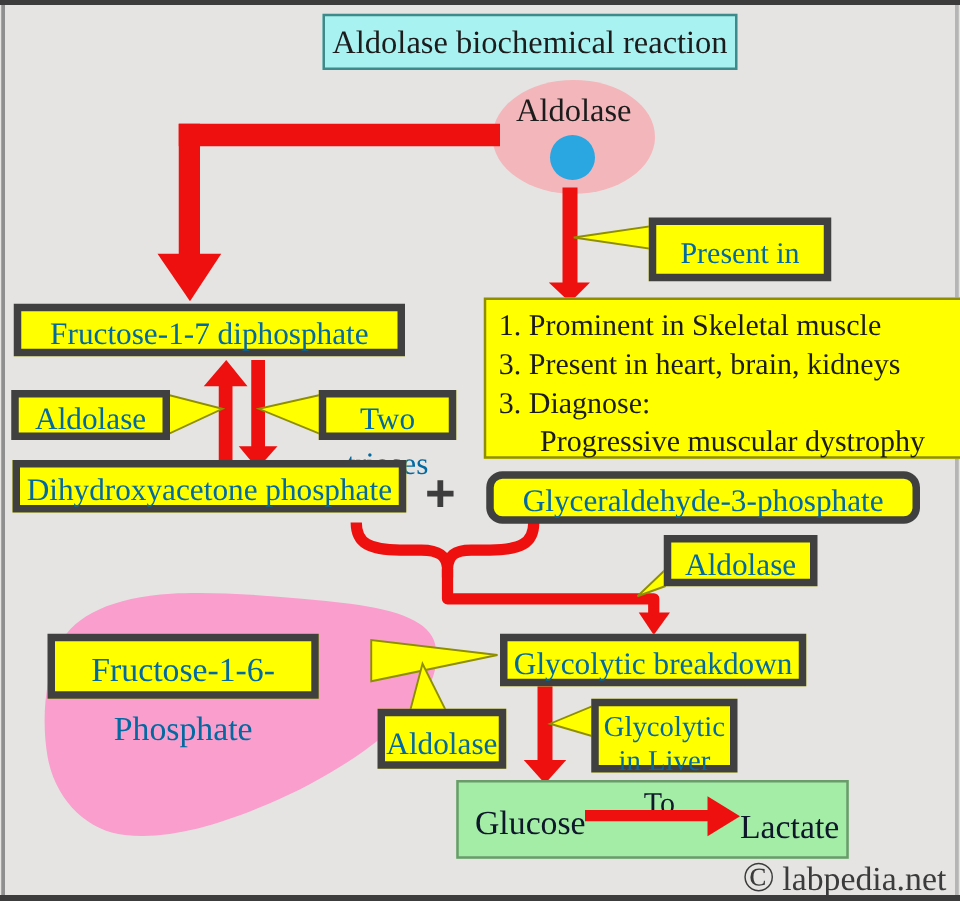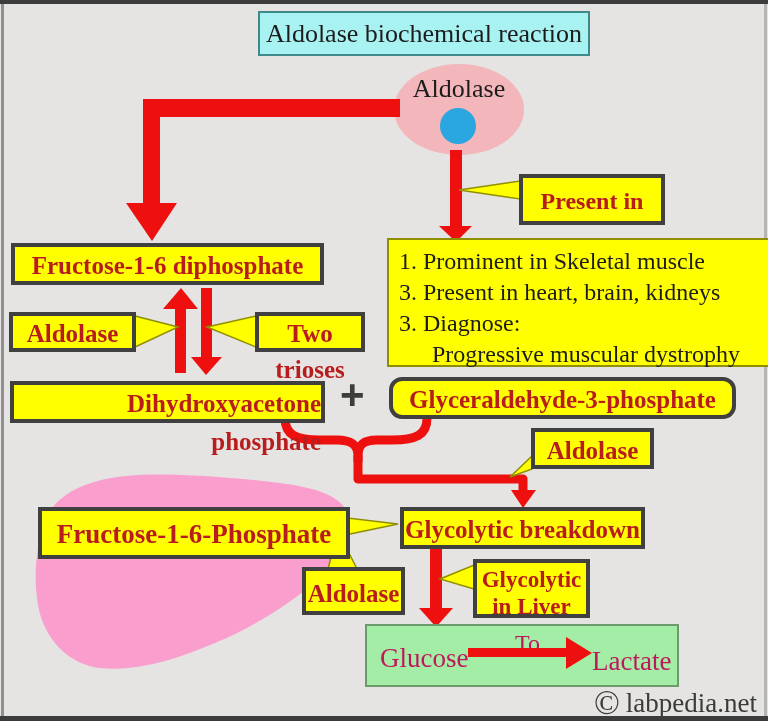--- a/index.html
+++ b/index.html
@@ -6,22 +6,22 @@
   .stage{
     position:relative;width:768px;height:721px;overflow:hidden;
     background:#e5e4e2;
     font-family:"Liberation Serif", serif;
     color:#1c1c1c;
   }
   .edge{position:absolute;}
   .svg-layer{position:absolute;left:0;top:0;pointer-events:none;}
   .ybox{
     position:absolute;box-sizing:border-box;
-    background:#ffff00;border:4px solid #404040;
-    text-align:center;color:#b91c1c;font-weight:bold;
+    background:#ffff00;border:6px solid #404040;
+    text-align:center;color:#0369a1;
   }
   .titlebox{
     position:absolute;box-sizing:border-box;
     background:#a9f2f2;border:2px solid #3e8989;
     text-align:center;font-size:26px;line-height:41px;margin-left:40px;
   }
   .ellipse{
     position:absolute;border-radius:50%;
     background:#f3b6ba;text-align:center;
   }
@@ -40,21 +40,21 @@
   .listbox .indent{padding-left:33px;}
   .plus{
     position:absolute;font-size:42px;font-weight:bold;color:#3d3d3d;
     font-family:"Liberation Sans", sans-serif;line-height:1;
   }
   .copyright{
     position:absolute;display:flex;align-items:center;gap:6px;color:#3b3b3b;
   }
   .copyright .sym{font-size:34px;line-height:1;}
   .copyright .site{font-size:27px;line-height:1;}
-  .gtext{position:absolute;font-size:27px;color:#be185d;}
+  .gtext{position:absolute;font-size:27px;color:#0f172a;}
 </style>
 </head>
 <body>
 
 <div class="stage">
 
   <div class="edge" style="left:0;top:0;width:768px;height:4px;background:#3c3c3c;"></div>
   <div class="edge" style="left:0;top:716px;width:768px;height:5px;background:#3c3c3c;"></div>
   <div class="edge" style="left:1px;top:4px;width:3px;height:712px;background:#8f8f8f;"></div>
   <div class="edge" style="left:764px;top:4px;width:3px;height:712px;background:#b5b5b5;"></div>
@@ -110,44 +110,44 @@
       <polygon points="520,181 520,199 459,190"></polygon>
       <polygon points="532,456 532,469 510,477"></polygon>
       <polygon points="297,512 297,545 398,524"></polygon>
       <polygon points="328,569 357,569 338,531"></polygon>
       <polygon points="474,565 474,589 440,579"></polygon>
     </g>
   </svg>
 
   <div class="titlebox" style="left:218px;top:11px;width:332px;height:45px;">Aldolase biochemical reaction</div>
 
-  <div class="ybox" style="left:11px;top:243px;width:313px;height:42px;font-size:25px;line-height:38px;">Fructose-1-6 diphosphate</div>
+  <div class="ybox" style="left:11px;top:243px;width:313px;height:42px;font-size:25px;line-height:38px;">Fructose-1-7 diphosphate</div>
 
   <div class="ybox" style="left:9px;top:312px;width:127px;height:40px;font-size:25px;line-height:36px;">Aldolase</div>
 
   <div class="ybox" style="left:255px;top:312px;width:110px;height:40px;font-size:25px;line-height:36px;">Two trioses</div>
 
-  <div class="ybox" style="left:10px;top:381px;width:315px;height:42px;font-size:25px;line-height:38px;text-align:right;">Dihydroxyacetone phosphate</div>
+  <div class="ybox" style="left:10px;top:368px;width:315px;height:42px;font-size:25px;line-height:38px;">Dihydroxyacetone phosphate</div>
 
   <div class="plus" style="left:340px;top:374px;">+</div>
 
   <div class="ybox" style="left:389px;top:377px;width:347px;height:42px;font-size:25px;line-height:38px;border-radius:13px;">Glyceraldehyde-3-phosphate</div>
 
   <div class="ybox" style="left:519px;top:174px;width:146px;height:51px;font-size:24px;line-height:47px;">Present in</div>
 
   <div class="listbox" style="left:387px;top:238px;width:416px;height:129px;">
     <div>1. Prominent in Skeletal muscle</div>
     <div>3. Present in heart, brain, kidneys</div>
     <div>3. Diagnose:</div>
     <div class="indent">Progressive muscular dystrophy</div>
   </div>
 
   <div class="ybox" style="left:531px;top:428px;width:123px;height:41px;font-size:25px;line-height:37px;">Aldolase</div>
 
-  <div class="ybox" style="left:38px;top:507px;width:312px;height:52px;font-size:27px;line-height:47px;">Fructose-1-6-Phosphate</div>
+  <div class="ybox" style="left:38px;top:507px;width:217px;height:52px;font-size:27px;line-height:47px;">Fructose-1-6-Phosphate</div>
 
   <div class="ybox" style="left:302px;top:567px;width:103px;height:48px;font-size:25px;line-height:45px;">Aldolase</div>
 
   <div class="ybox" style="left:400px;top:507px;width:245px;height:42px;font-size:25px;line-height:38px;text-align:center;">Glycolytic breakdown</div>
 
   <div class="ybox" style="left:473px;top:559px;width:117px;height:59px;font-size:23px;line-height:27px;padding-top:3px;">
     <div>Glycolytic</div>
     <div>in Liver</div>
   </div>
 

